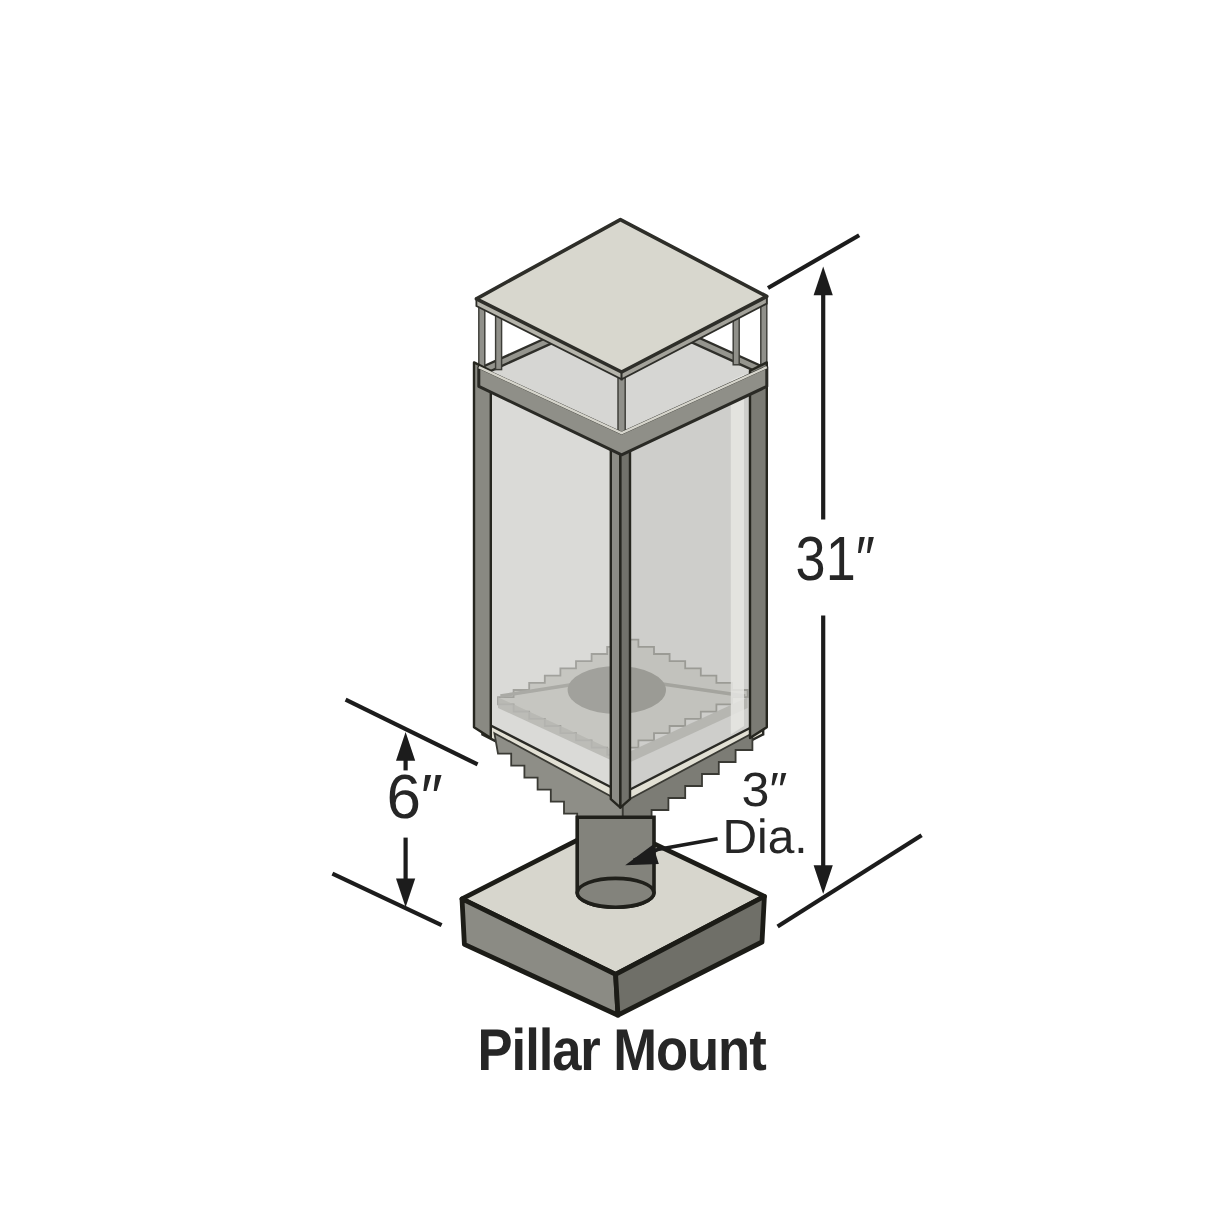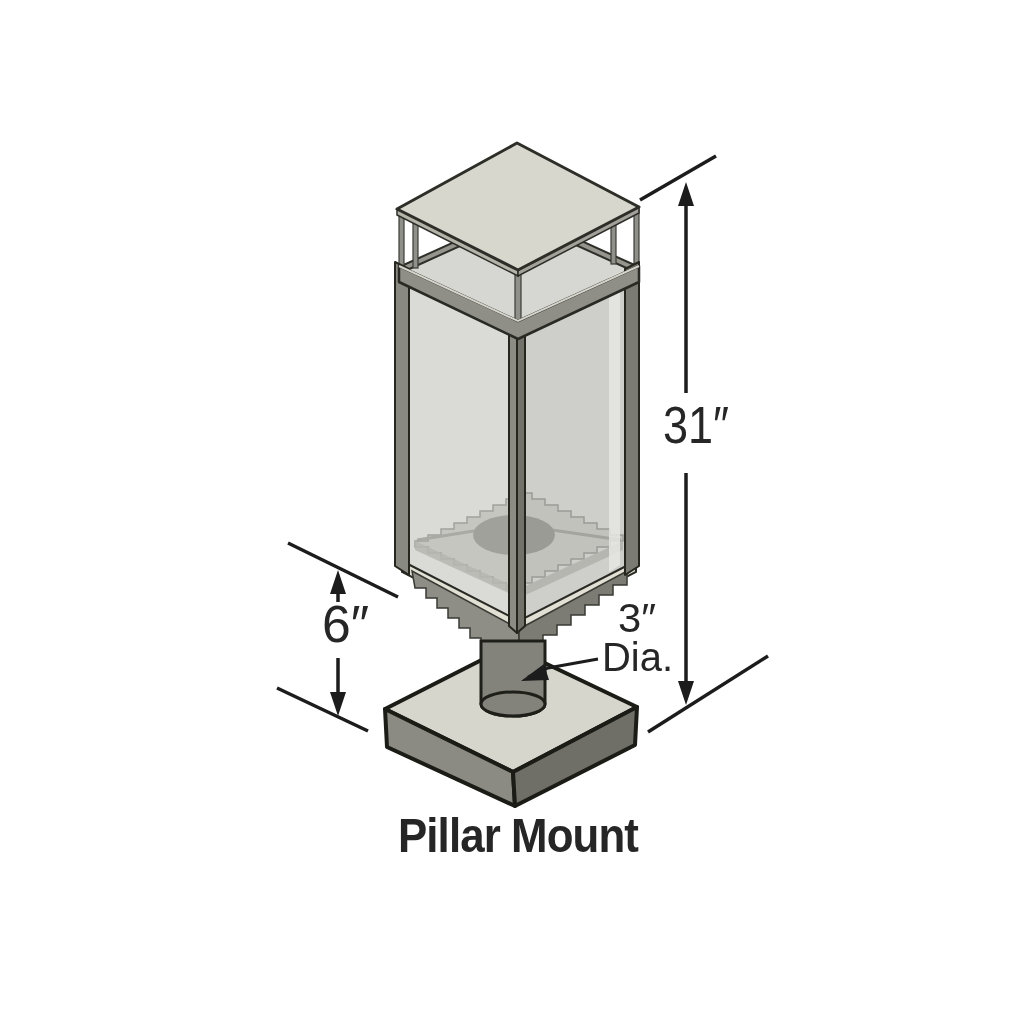--- a/index.html
+++ b/index.html
@@ -1,17 +1,17 @@
 <!DOCTYPE html>
 <html><head>
 <meta charset="utf-8">
 <style>
   html,body{margin:0;padding:0;background:#ffffff;}
   .canvas{position:relative;width:1024px;height:912px;background:#ffffff;overflow:hidden;
-          font-family:"Liberation Sans", sans-serif;}
+          font-family:"Liberation Sans", sans-serif;margin-top:40px;}
   svg{position:absolute;left:0;top:0;}
   text{font-family:"Liberation Sans", sans-serif;}
   .dim-text{font-size:52px;font-weight:400;}
   .dim-text-small{font-size:40px;font-weight:400;}
   .title-text{font-size:49px;font-weight:700;letter-spacing:-1px;}
 </style>
 </head>
 <body>
 
 <div class="canvas">

